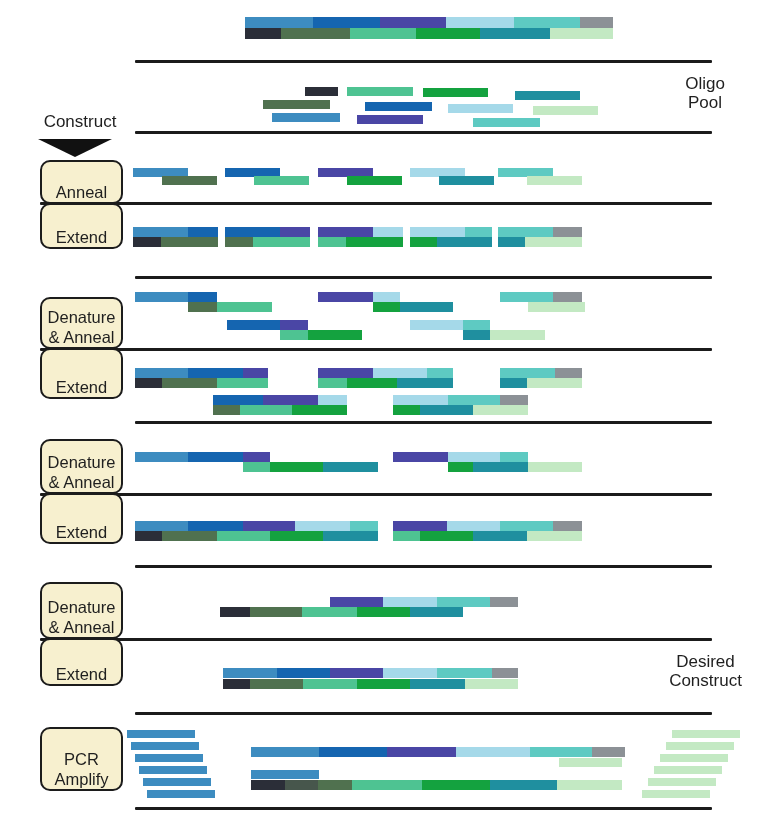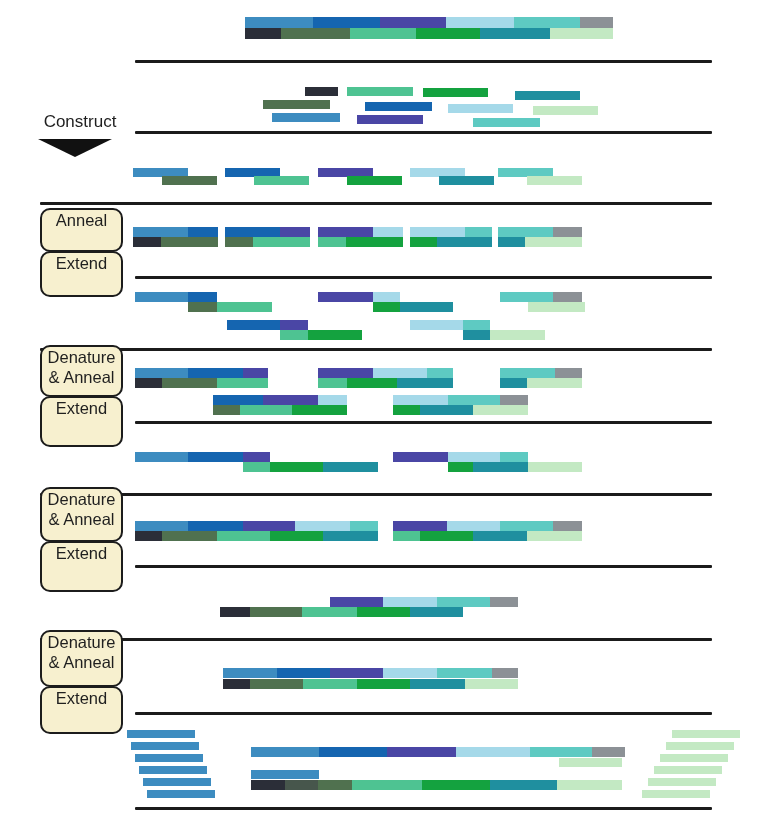--- a/index.html
+++ b/index.html
@@ -4,23 +4,22 @@
 <style>
   html,body{margin:0;padding:0;background:#ffffff;}
   #diagram{
     position:relative;width:768px;height:823px;background:#ffffff;
     font-family:"Liberation Sans", sans-serif;color:#222;overflow:hidden;
   }
   .rule{position:absolute;height:3px;background:#1b1b1b;border-radius:1px;}
   .op-box{
     position:absolute;left:40px;width:83px;box-sizing:border-box;
     background:#f7f0cf;border:2.5px solid #1c1c1c;border-radius:10px;
-    display:flex;flex-direction:column;align-items:center;justify-content:flex-start;
+    display:flex;flex-direction:column;align-items:center;justify-content:flex-end;
     z-index:3;
-    margin-top:48px;
   }
   .op-line{font-size:16.5px;line-height:20px;color:#1f1f1f;white-space:nowrap;}
   .bar{position:absolute;display:flex;z-index:2;}
   .seg{display:block;height:100%;}
   .side-label{position:absolute;text-align:center;font-size:17px;line-height:19px;color:#1f1f1f;z-index:3;}
   .arrow-down{
     position:absolute;left:38px;top:139px;width:0;height:0;z-index:3;
     border-left:37px solid transparent;border-right:37px solid transparent;
     border-top:18px solid #111;
   }
@@ -30,21 +29,29 @@
 
 <div id="diagram">
 
   <div class="side-label" style="left:30px;top:112px;width:100px;">
     <div>Construct</div>
   </div>
 
   <div class="arrow-down"></div>
 
 
-
+  <div class="side-label" style="left:655px;top:74px;width:100px;">
+    <div>Oligo</div>
+    <div>Pool</div>
+  </div>
+
+  <div class="side-label" style="left:648px;top:652px;width:115px;">
+    <div>Desired</div>
+    <div>Construct</div>
+  </div>
 
 <div class="rule" style="left: 135px; top: 60px; width: 577px; background: rgb(27, 27, 27);"></div>
     <div class="rule" style="left: 135px; top: 131px; width: 577px; background: rgb(27, 27, 27);"></div>
     <div class="rule" style="left: 40px; top: 202px; width: 672px; background: rgb(27, 27, 27);"></div>
     <div class="rule" style="left: 135px; top: 276px; width: 577px; background: rgb(27, 27, 27);"></div>
     <div class="rule" style="left: 40px; top: 348px; width: 672px; background: rgb(27, 27, 27);"></div>
     <div class="rule" style="left: 135px; top: 421px; width: 577px; background: rgb(27, 27, 27);"></div>
     <div class="rule" style="left: 40px; top: 493px; width: 672px; background: rgb(27, 27, 27);"></div>
     <div class="rule" style="left: 135px; top: 565px; width: 577px; background: rgb(27, 27, 27);"></div>
     <div class="rule" style="left: 40px; top: 638px; width: 672px; background: rgb(27, 27, 27);"></div>
@@ -70,20 +77,24 @@
     <div class="op-box" style="top: 493px; height: 51px; background: rgb(247, 240, 207); border-color: rgb(28, 28, 28);">
       <div class="op-line" style="color: rgb(31, 31, 31);">Extend</div>
     </div>
     <div class="op-box" style="top: 582px; height: 57px; background: rgb(247, 240, 207); border-color: rgb(28, 28, 28);">
       <div class="op-line" style="color: rgb(31, 31, 31);">Denature</div>
       <div class="op-line" style="color: rgb(31, 31, 31);">&amp; Anneal</div>
     </div>
     <div class="op-box" style="top: 638px; height: 48px; background: rgb(247, 240, 207); border-color: rgb(28, 28, 28);">
       <div class="op-line" style="color: rgb(31, 31, 31);">Extend</div>
     </div>
+    <div class="op-box" style="top: 727px; height: 64px; background: rgb(247, 240, 207); border-color: rgb(28, 28, 28);">
+      <div class="op-line" style="color: rgb(31, 31, 31);">PCR</div>
+      <div class="op-line" style="color: rgb(31, 31, 31);">Amplify</div>
+    </div>
     <div class="bar" style="left: 245px; top: 17px; height: 11px;">
       <span class="seg" style="width: 68px; background: rgb(61, 140, 192);"></span>
       <span class="seg" style="width: 67px; background: rgb(21, 101, 176);"></span>
       <span class="seg" style="width: 66px; background: rgb(74, 70, 165);"></span>
       <span class="seg" style="width: 68px; background: rgb(165, 217, 233);"></span>
       <span class="seg" style="width: 66px; background: rgb(94, 202, 194);"></span>
       <span class="seg" style="width: 33px; background: rgb(140, 145, 150);"></span>
     </div>
     <div class="bar" style="left: 245px; top: 28px; height: 11px;">
       <span class="seg" style="width: 36px; background: rgb(43, 46, 56);"></span>

